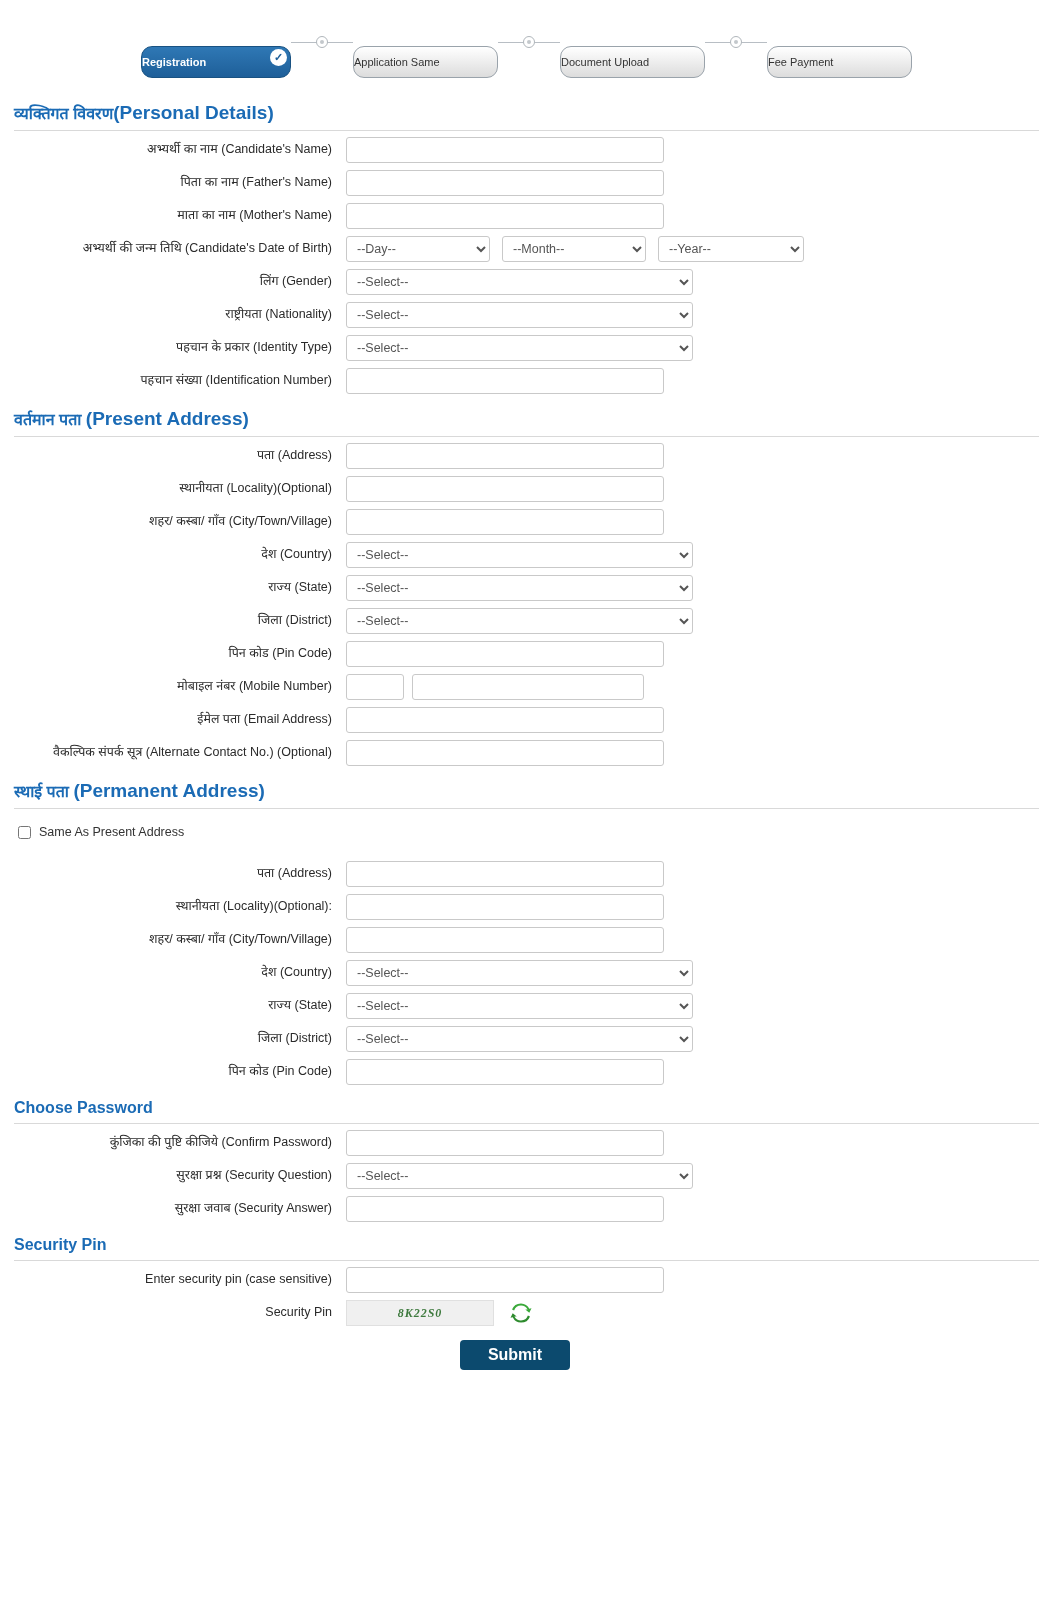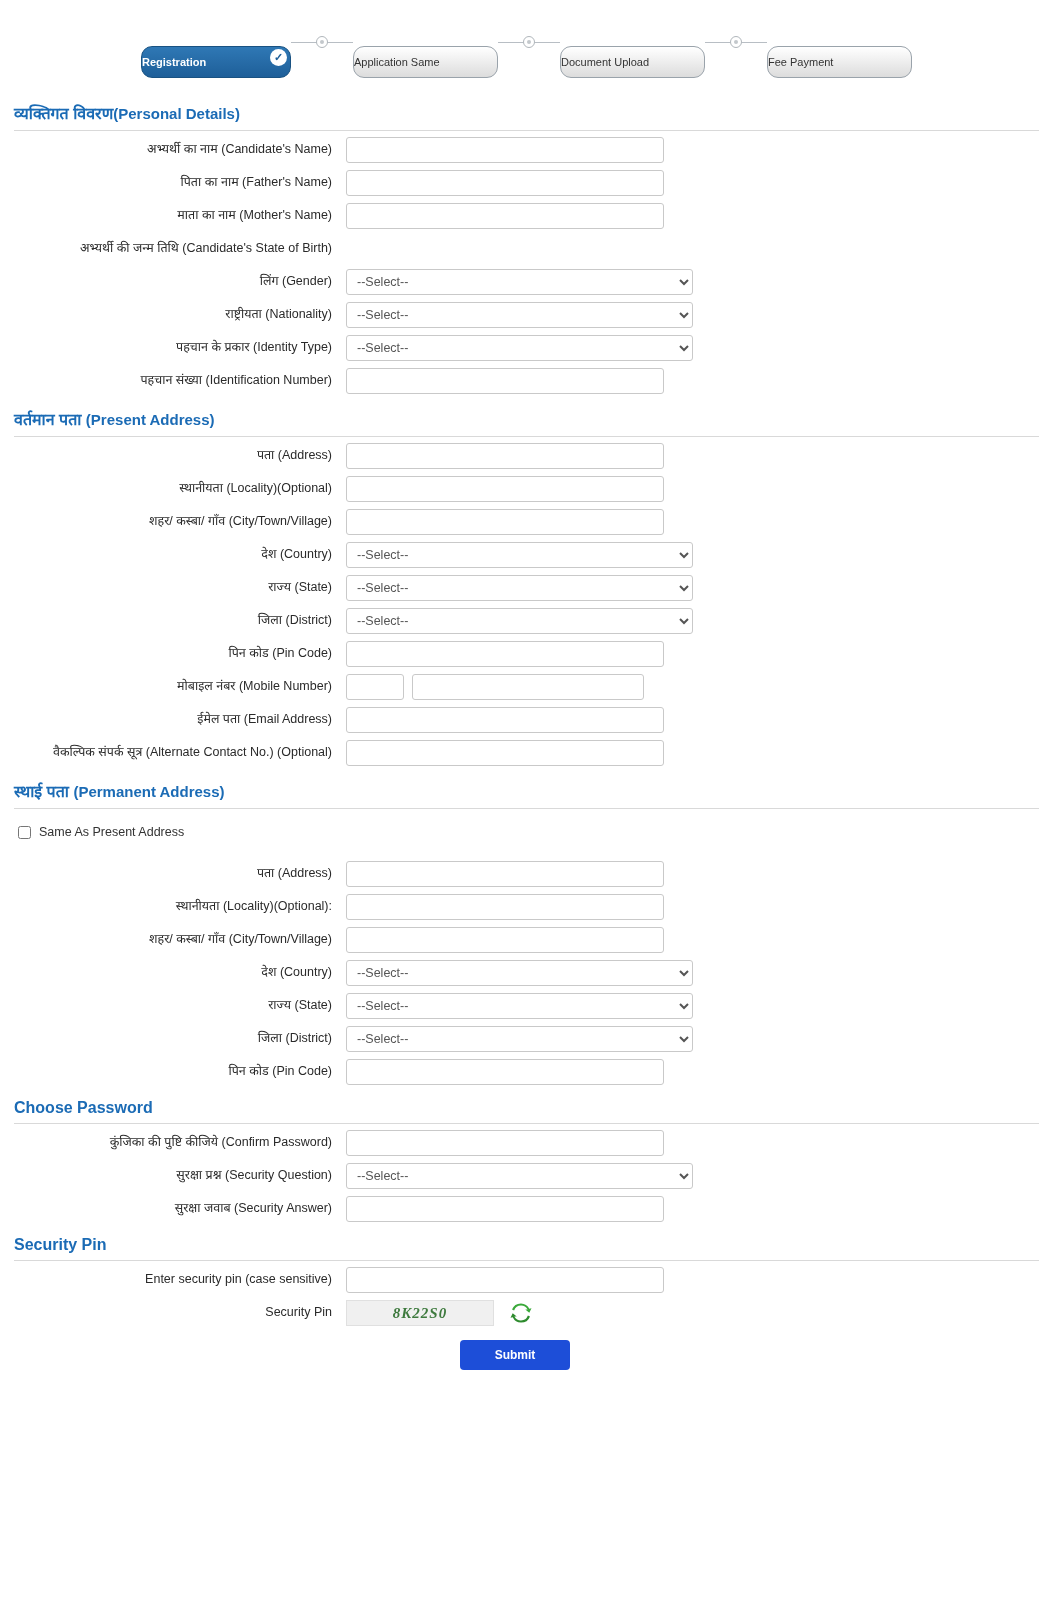--- a/index.html
+++ b/index.html
@@ -92,21 +92,21 @@
   
   .section-head {
     margin: 14px 14px 0 14px;
     padding-bottom: 6px;
     border-bottom: 1px solid #d9d9d9;
     color: #1b6bb5;
     font-size: 16px;
     font-weight: bold;
   }
   .section-head .hi { font-size: 16px; }
-  .section-head .en { font-size: 15px; }
+  .section-head .en { font-size: 19px; }
 
   
   .form {
     padding-top: 6px;
   }
   .row {
     display: flex;
     align-items: center;
     margin: 0 14px 7px 0;
     min-height: 26px;
@@ -155,43 +155,43 @@
     width: 148px;
     height: 26px;
     background: #f0f0f0;
     border: 1px solid #e0e0e0;
     display: flex;
     align-items: center;
     justify-content: center;
     font-family: "Liberation Serif", serif;
     font-style: italic;
     font-weight: bold;
-    font-size: 15px;
+    font-size: 12px;
     letter-spacing: 1px;
     color: #3e7a3e;
   }
   .refresh {
     margin-left: 14px;
     width: 26px;
     height: 26px;
     display: flex;
     align-items: center;
     justify-content: center;
     cursor: pointer;
   }
   .submit-wrap {
     display: flex;
     justify-content: flex-start;
     margin: 14px 0 30px 460px;
   }
   .submit {
-    background: #1d4ed8;
+    background: #0c4a6e;
     border: none;
     color: #ffffff;
-    font-size: 12px;
+    font-size: 16px;
     font-weight: bold;
     width: 110px;
     height: 30px;
     border-radius: 4px;
     cursor: pointer;
     font-family: "Liberation Sans", sans-serif;
   }
 </style>
 </head>
 <body>
@@ -235,21 +235,32 @@
   </div>
   <div class="row">
     <div class="label">पिता का नाम (Father's Name)</div>
     <div class="field"><input class="txt" type="text" style=""></div>
   </div>
   <div class="row">
     <div class="label">माता का नाम (Mother's Name)</div>
     <div class="field"><input class="txt" type="text" style=""></div>
   </div>
   <div class="row">
-    <div class="label">अभ्यर्थी की जन्म तिथि (Candidate's State of Birth)</div>
+    <div class="label">अभ्यर्थी की जन्म तिथि (Candidate's Date of Birth)</div>
+    <div class="field inline">
+      <select class="sel small">
+        <option>--Day--</option>
+      </select>
+      <select class="sel small">
+        <option>--Month--</option>
+      </select>
+      <select class="sel small-y">
+        <option>--Year--</option>
+      </select>
+    </div>
   </div>
   <div class="row">
     <div class="label">लिंग (Gender)</div>
     <div class="field">
       <select class="sel">
         <option>--Select--</option>
       </select>
     </div>
   </div>
   <div class="row">

